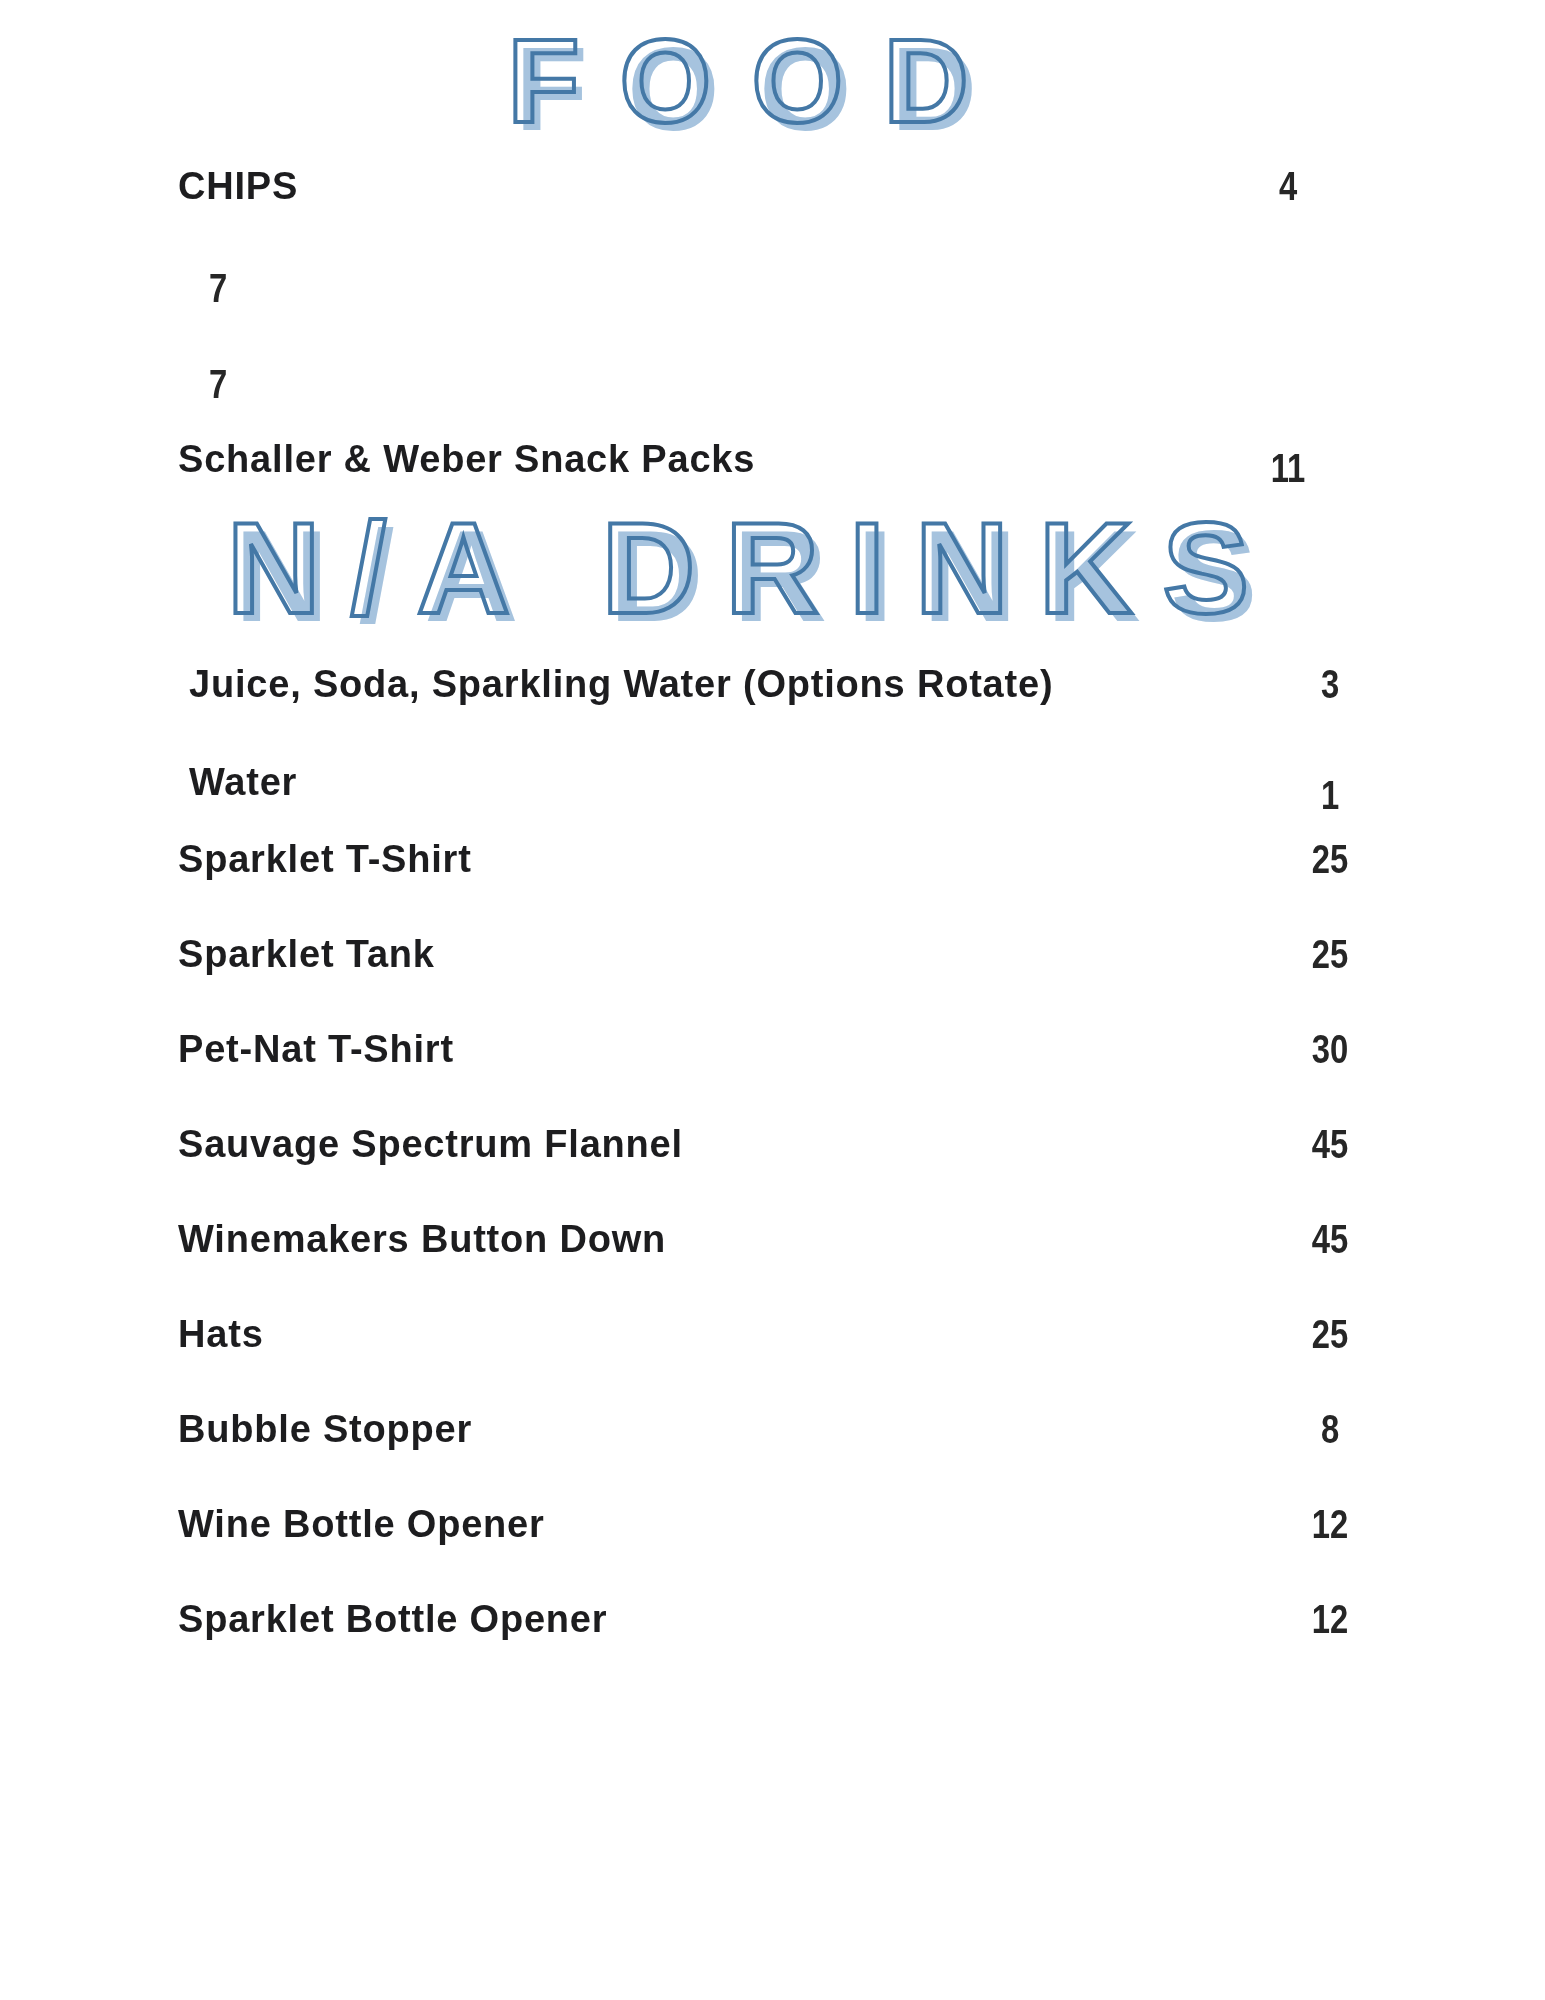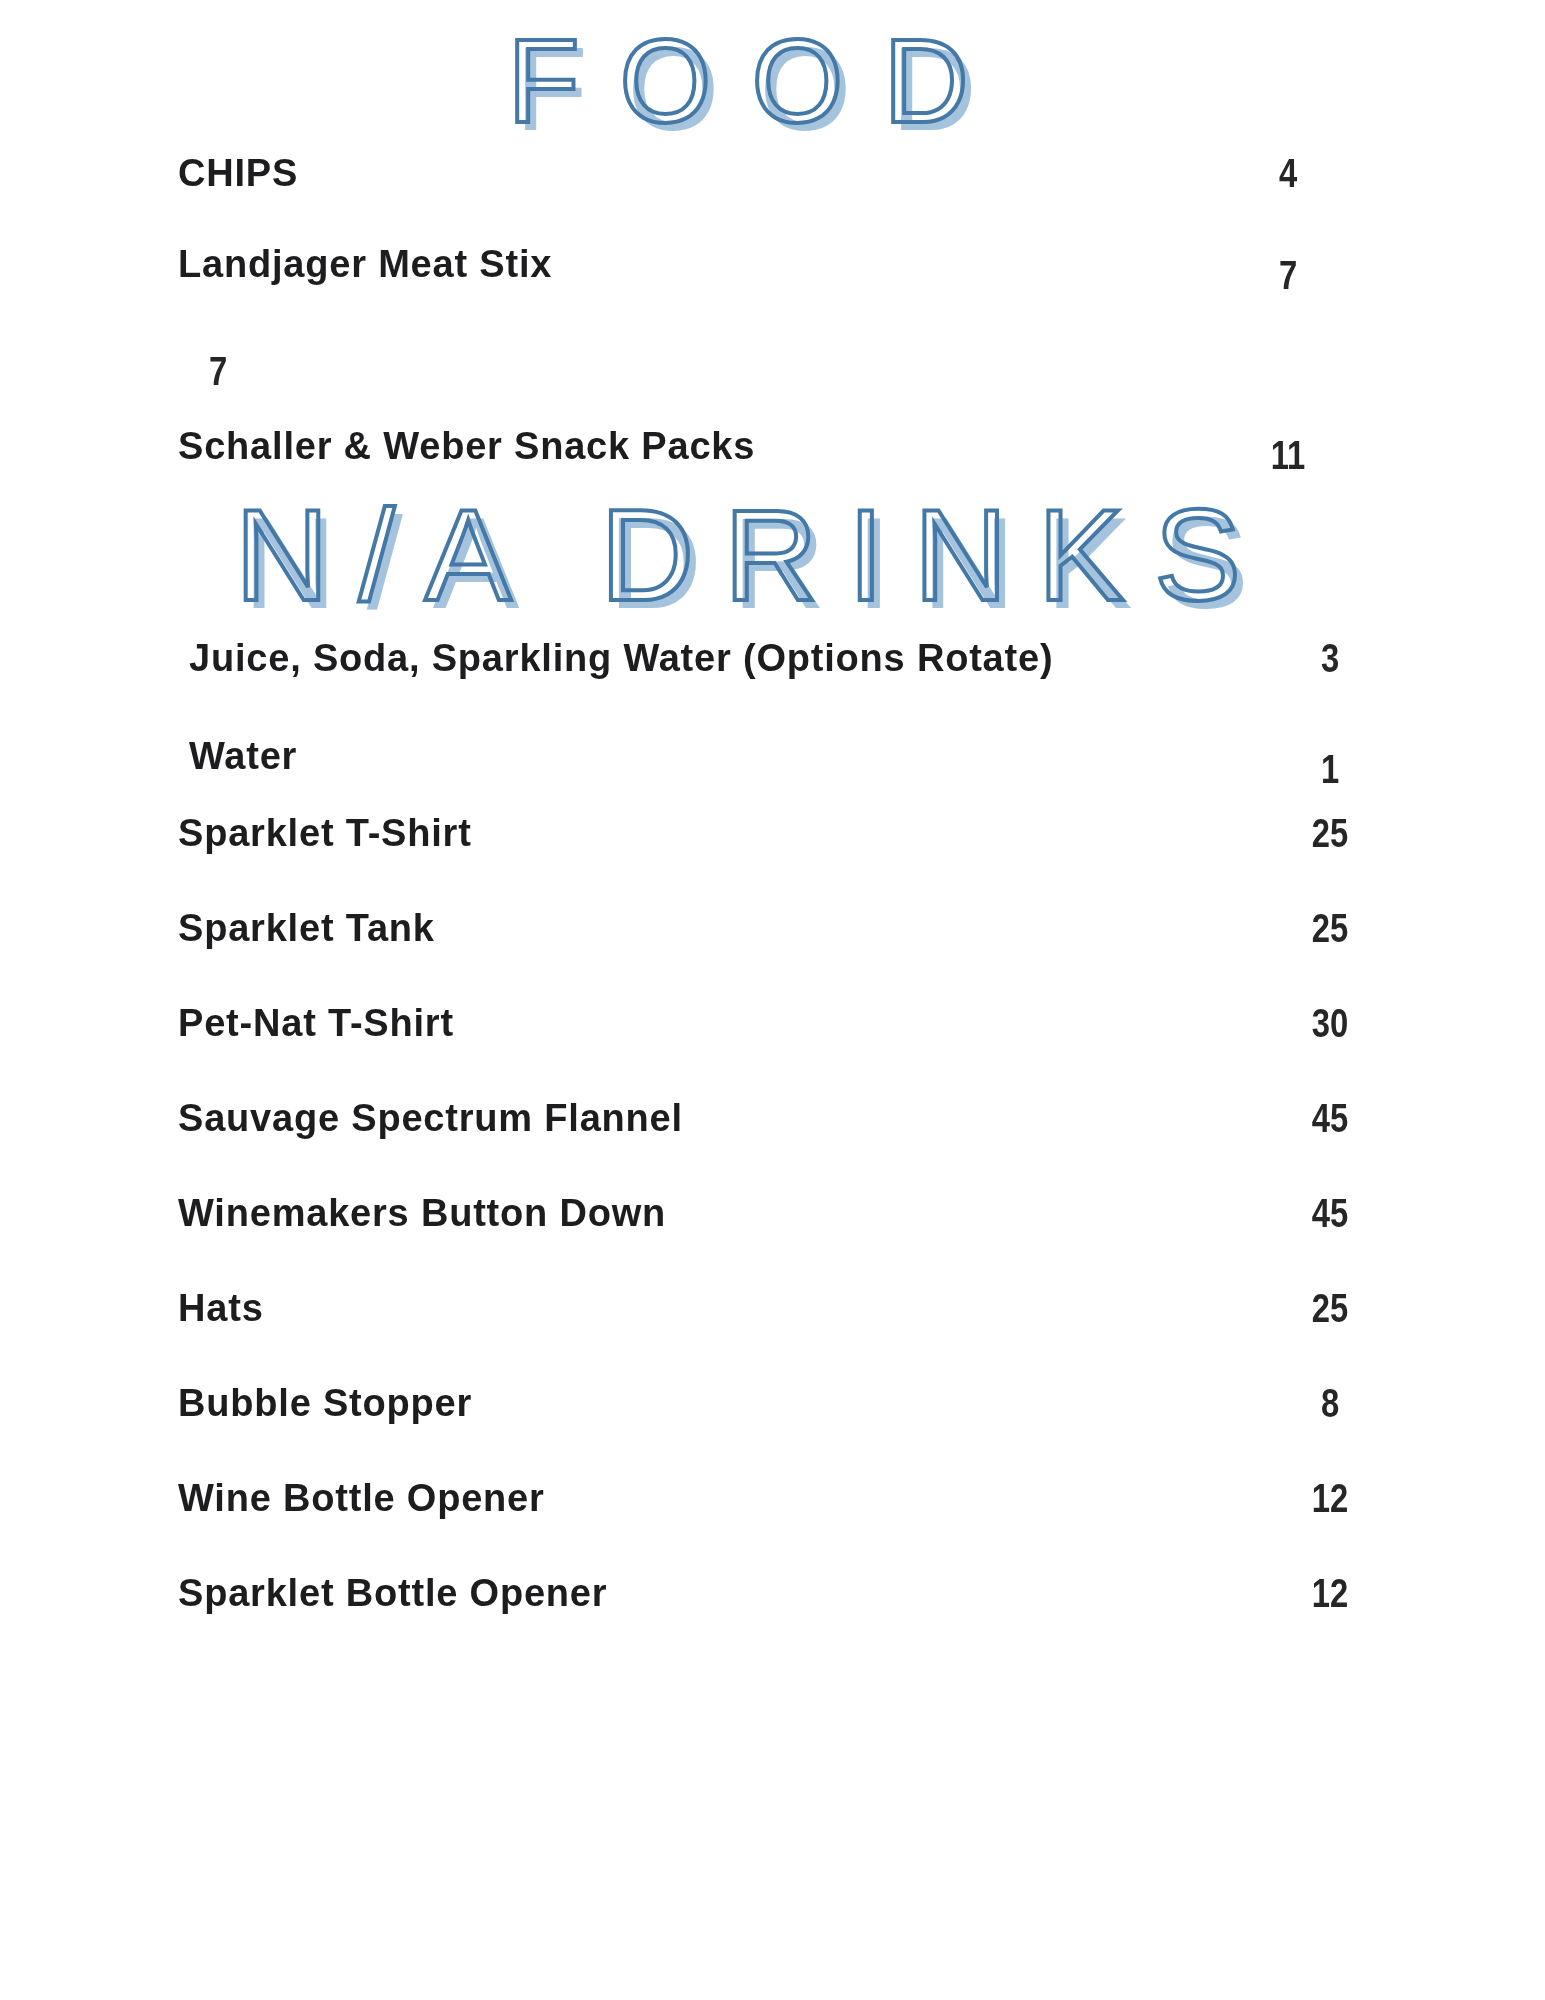--- a/index.html
+++ b/index.html
@@ -19,23 +19,23 @@
     font-family: "Liberation Sans", sans-serif;
   }
   .page {
     width: 100%;
     height: 100%;
     padding: 0 175px 0 178px;
   }
 
   
   .heading {
-    margin: 0;
+    margin: 13px;
     line-height: 1;
-    font-weight: 400;
+    font-weight: 700;
     text-align: center;
     color: transparent;
     -webkit-text-stroke: 4px var(--heading-outline);
     text-shadow: 8px 8px 0 var(--heading-shadow);
     white-space: nowrap;
     position: relative;
   }
   .h-food   { font-size: 118px; letter-spacing: .34em; padding-left: .34em; margin-top: 22px;  left: -36px; }
   .h-drinks { font-size: 130px; letter-spacing: .23em; padding-left: .23em; margin-top: -2px;  left: -36px; }
   .h-merch  { font-size: 130px; letter-spacing: .21em; padding-left: .21em; margin-top: 0px;   left: -8px;  }
@@ -81,21 +81,20 @@
 <div class="page">
 
   <section>
     <h2 class="heading h-food">FOOD</h2>
     <div class="rows rows-food">
       <div class="row">
         <span class="item-name">CHIPS</span>
         <span class="item-price">4</span>
       </div>
       <div class="row">
-        <span class="item-name">Landjager Meat Stix</span>
         <span class="item-price" style="--dy:11px">7</span>
       </div>
       <div class="row">
         <span class="item-price" style="--dy:16px">7</span>
       </div>
       <div class="row">
         <span class="item-name">Schaller &amp; Weber Snack Packs</span>
         <span class="item-price" style="--dy:9px">11</span>
       </div>
     </div>

